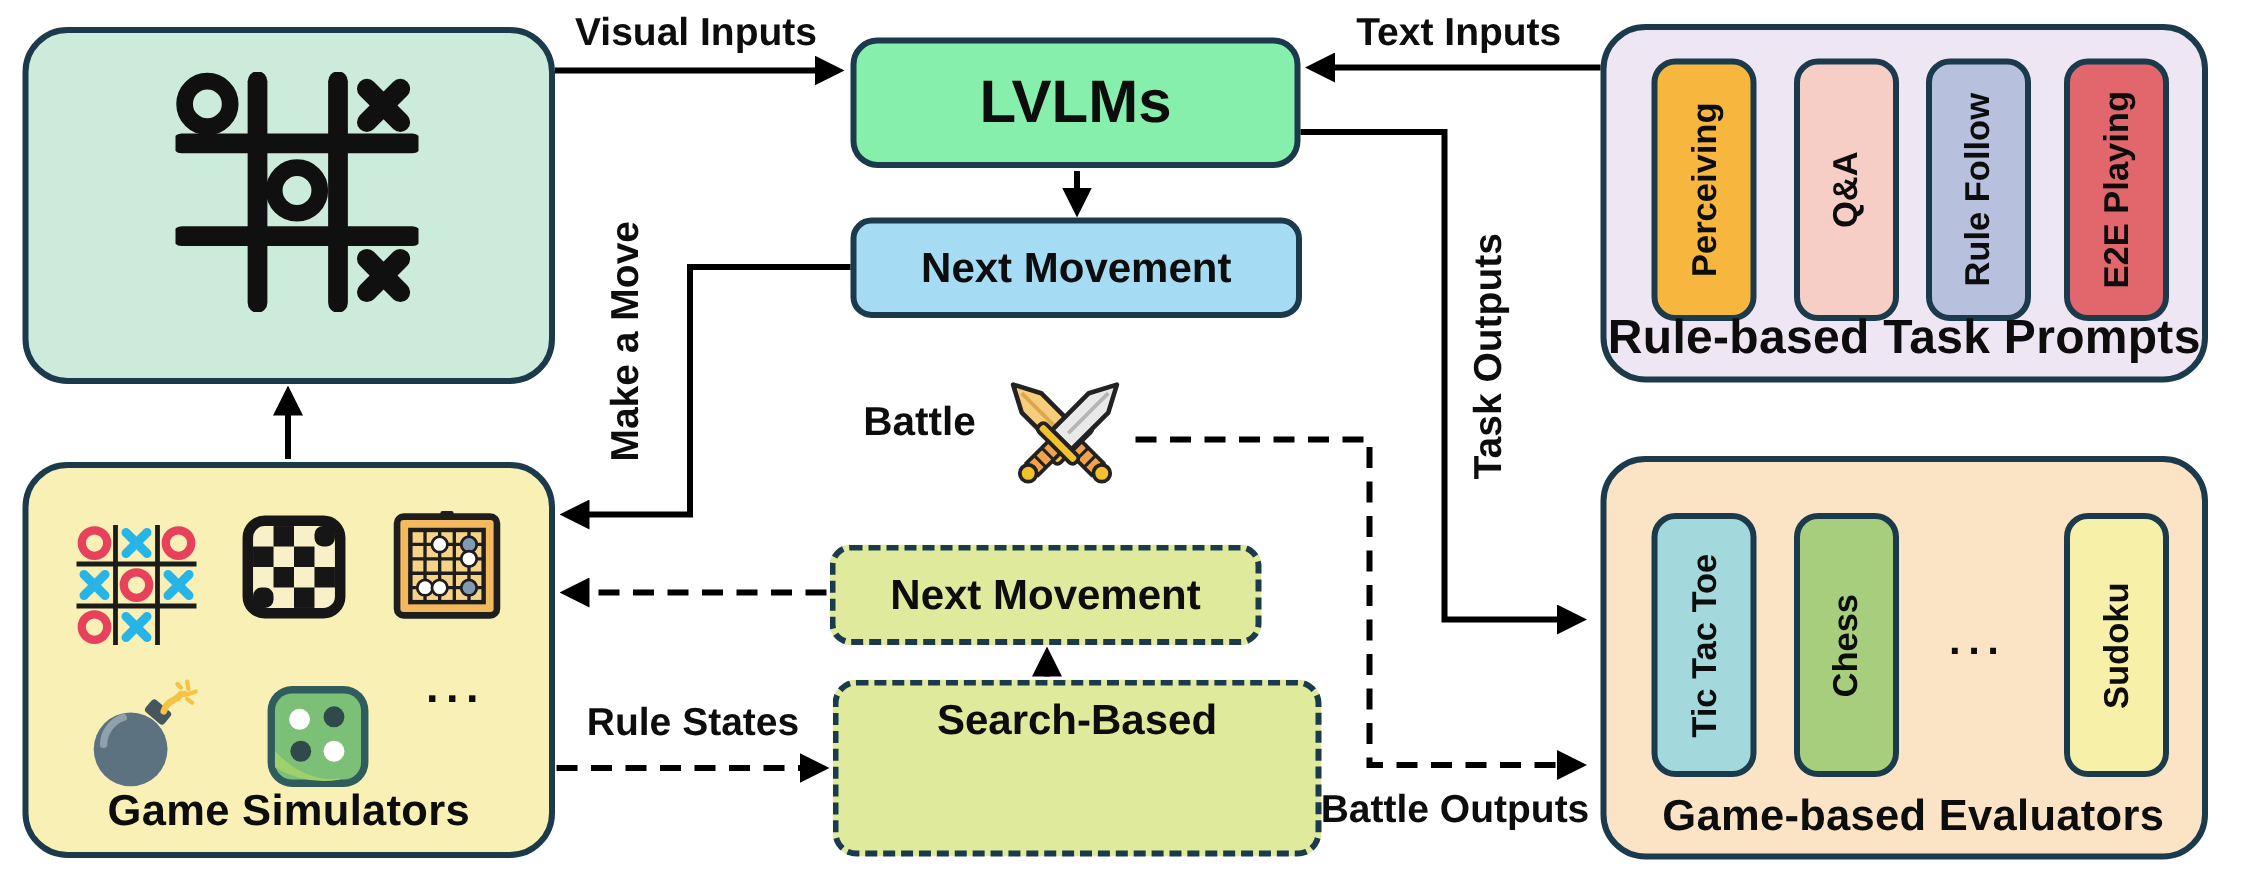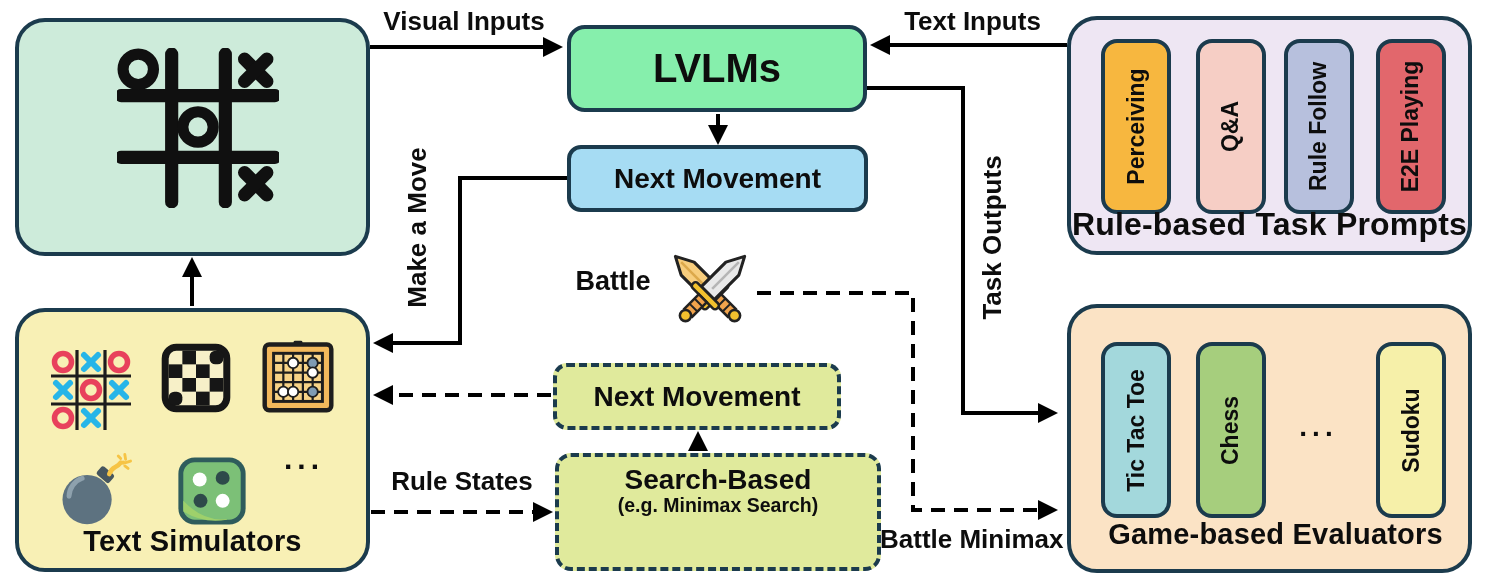--- a/index.html
+++ b/index.html
@@ -149,44 +149,43 @@
     <svg class="icon" style="left:152px;top:138px;" width="82" height="82" viewBox="0 0 100 100">
       <rect x="9" y="9" width="82" height="82" rx="20" fill="#2f5c5c"></rect>
       <rect x="15" y="15" width="70" height="70" rx="14" fill="#7cc077"></rect>
       <path d="M15,62 Q40,88 68,84 L68,85 Q40,90 15,75 Z" fill="#9ed06b"></path>
       <circle cx="35" cy="36" r="8.5" fill="#ffffff"></circle>
       <circle cx="63" cy="34" r="8.5" fill="#2e4a4a"></circle>
       <circle cx="36" cy="62" r="8.5" fill="#2e4a4a"></circle>
       <circle cx="63" cy="62" r="8.5" fill="#ffffff"></circle>
     </svg>
     <div class="dots" style="left:250px;top:130px;width:70px;">...</div>
-    <div class="box-label" style="bottom:10px;">Text Simulators</div>
+    <div class="box-label" style="bottom:10px;">Game Simulators</div>
   </div>
 
   <div class="node round-sm dashed center-flex" style="left: 553px; top: 363px; width: 288px; height: 67px; font-size: 28px; background-color: rgb(224, 234, 156);">
     <span>Next Movement</span>
   </div>
 
   <div class="node dashed" style="left: 555px; top: 453px; width: 326px; height: 118px; border-radius: 16px; text-align: center; background-color: rgb(224, 234, 156);">
     <div style="font-size:28px;line-height:1.12;margin-top:7px;">Search-Based</div>
-    <div style="font-size:19.5px;line-height:1.1;">(e.g. Minimax Search)</div>
   </div>
 
   <div class="node round-lg" style="left: 1067px; top: 304px; width: 405px; height: 269px; background-color: rgb(251, 227, 197);">
     <div class="pill" style="left: 30px; top: 34px; width: 70px; height: 176px; background-color: rgb(163, 216, 220);">
       <span>Tic Tac Toe</span>
     </div>
     <div class="pill" style="left: 125px; top: 34px; width: 70px; height: 176px; background-color: rgb(166, 206, 125);">
       <span>Chess</span>
     </div>
     <div class="dots" style="left:205px;top:103px;width:85px;font-size:28px;">...</div>
     <div class="pill" style="left: 305px; top: 34px; width: 70px; height: 176px; background-color: rgb(246, 240, 169);">
       <span>Sudoku</span>
     </div>
-    <div class="box-label" style="bottom:18px;padding-left:12px;">Game-based Evaluators</div>
+    <div class="box-label" style="bottom:8px;padding-left:12px;">Game-based Evaluators</div>
   </div>
 
   <div class="edge-label" style="left:558px;top:266px;width:110px;font-size:27px;">Battle</div>
   <svg class="icon" style="left:658px;top:240px;" width="104" height="102" viewBox="0 0 100 100">
     <g transform="rotate(-45 50 50)">
       <path d="M50,2 L59,19 L59,53 L41,53 L41,19 Z" fill="#f7cd7d" stroke="#222222" stroke-width="3" stroke-linejoin="round"></path>
       <path d="M50,10 V47" stroke="#dca84b" stroke-width="2.5"></path>
       <rect x="33" y="53" width="34" height="7" rx="3" fill="#f2c12e" stroke="#222222" stroke-width="2.5"></rect>
       <rect x="44.5" y="60" width="11" height="20" fill="#f0a34c" stroke="#222222" stroke-width="2.5"></rect>
       <path d="M44.5,66 H55.5 M44.5,73 H55.5" stroke="#222222" stroke-width="2"></path>
@@ -200,21 +199,21 @@
       <path d="M44.5,66 H55.5 M44.5,73 H55.5" stroke="#222222" stroke-width="2"></path>
       <circle cx="50" cy="84" r="5.5" fill="#f2c12e" stroke="#222222" stroke-width="2.5"></circle>
     </g>
   </svg>
 
   <div class="edge-label" style="left:375px;top:6px;width:178px;">Visual Inputs</div>
   <div class="edge-label" style="left:885px;top:6px;width:175px;">Text Inputs</div>
   <div class="edge-label vlabel" style="left:307px;top:212px;width:220px;">Make a Move</div>
   <div class="edge-label vlabel" style="left:882px;top:222px;width:220px;">Task Outputs</div>
   <div class="edge-label" style="left:378px;top:466px;width:168px;">Rule States</div>
-  <div class="edge-label" style="left:880px;top:524px;width:180px;">Battle Minimax</div>
+  <div class="edge-label" style="left:880px;top:524px;width:180px;">Battle Outputs</div>
 
   <svg id="edges" width="1496" height="586" viewBox="0 0 1496 586">
     <defs>
       <marker id="ah" viewBox="0 0 10 10" refX="7" refY="5" markerWidth="5" markerHeight="5" orient="auto">
         <path d="M0,0 L10,5 L0,10 Z" fill="#000000"></path>
       </marker>
     </defs>
     <g fill="none" stroke="#000000" stroke-width="4">
       <path d="M370,47 L557,47" marker-end="url(#ah)"></path>
       <path d="M1067,45 L876,45" marker-end="url(#ah)"></path>

